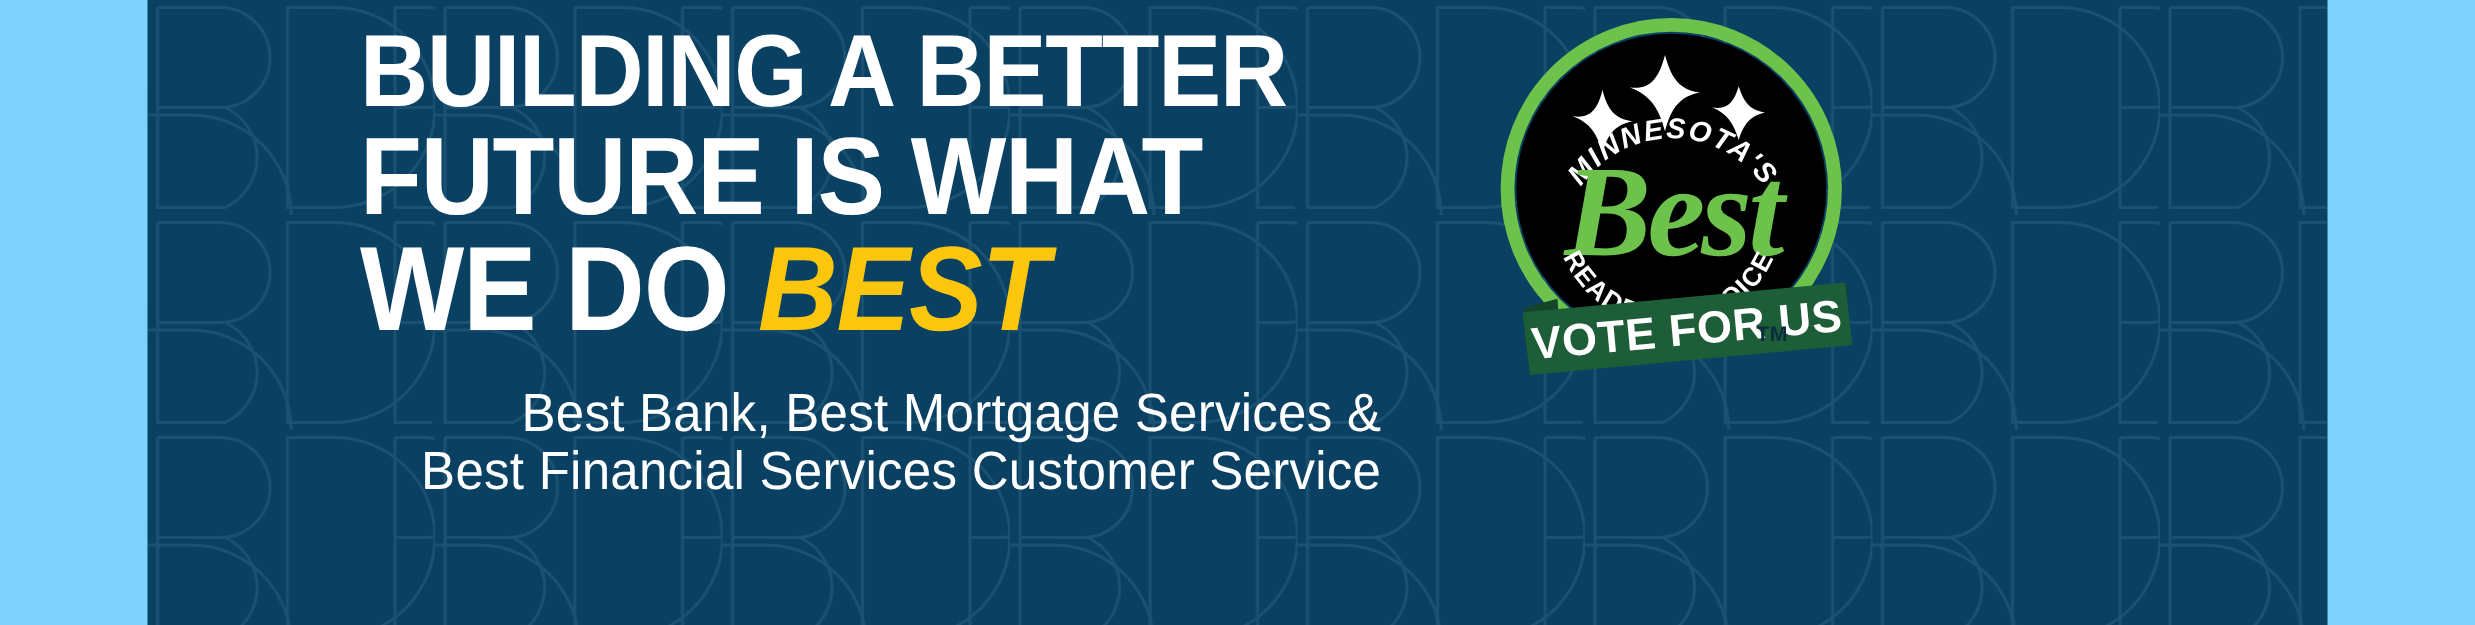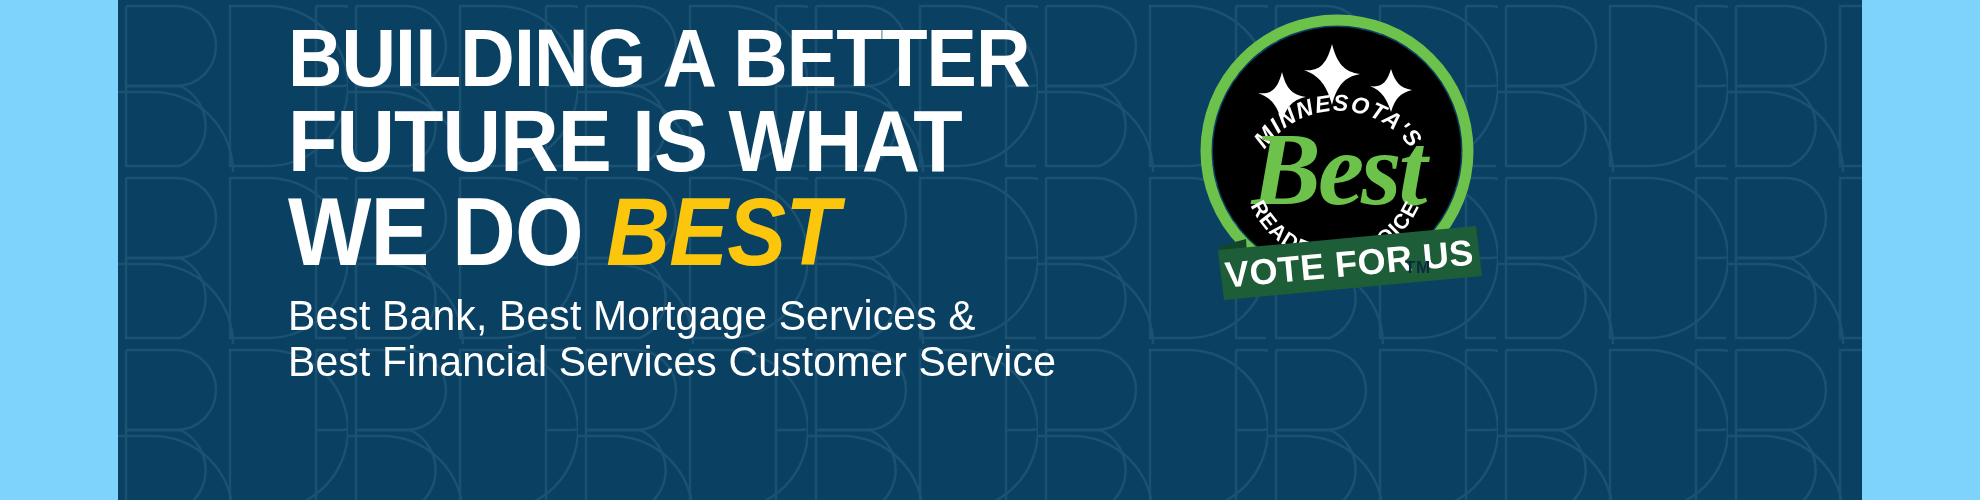--- a/index.html
+++ b/index.html
@@ -38,21 +38,21 @@
   }
   .hl-1{font-size:82px;}
   .hl-2{font-size:88px;}
   .hl-3{font-size:96px;}
   .best-word{
     color:#fcc60c;
     font-style:italic;
     font-weight:700;
   }
   #sub{
-    position:absolute;left:170px;top:292px;width:860px;
+    position:absolute;left:170px;top:308px;width:860px;text-align:right;
   }
   .sub-line{
     color:#ffffff;
     font-family:"Liberation Sans Narrow","Liberation Sans",sans-serif;
     font-weight:300;
     font-size:43px;
     line-height:1.08;
     letter-spacing:.2px;
     white-space:nowrap;
     transform:scaleX(.95);

